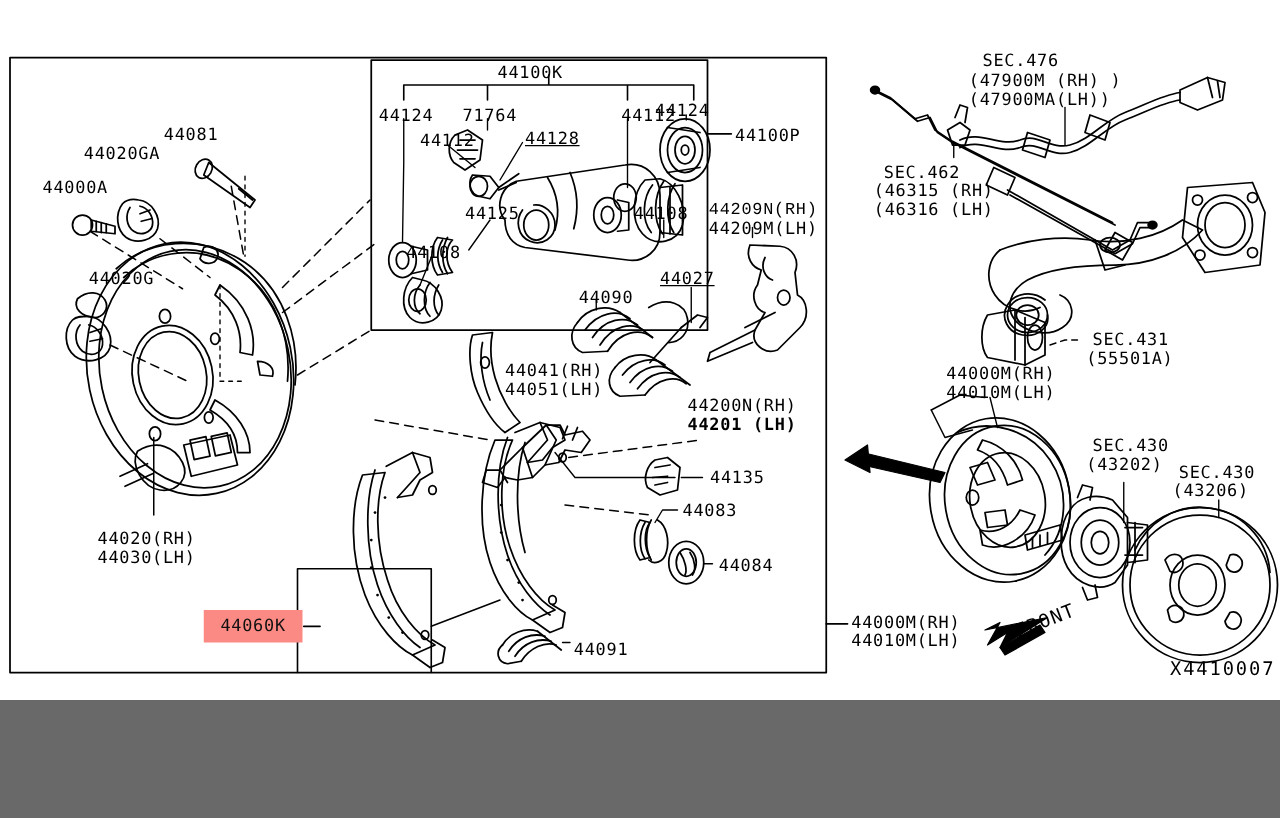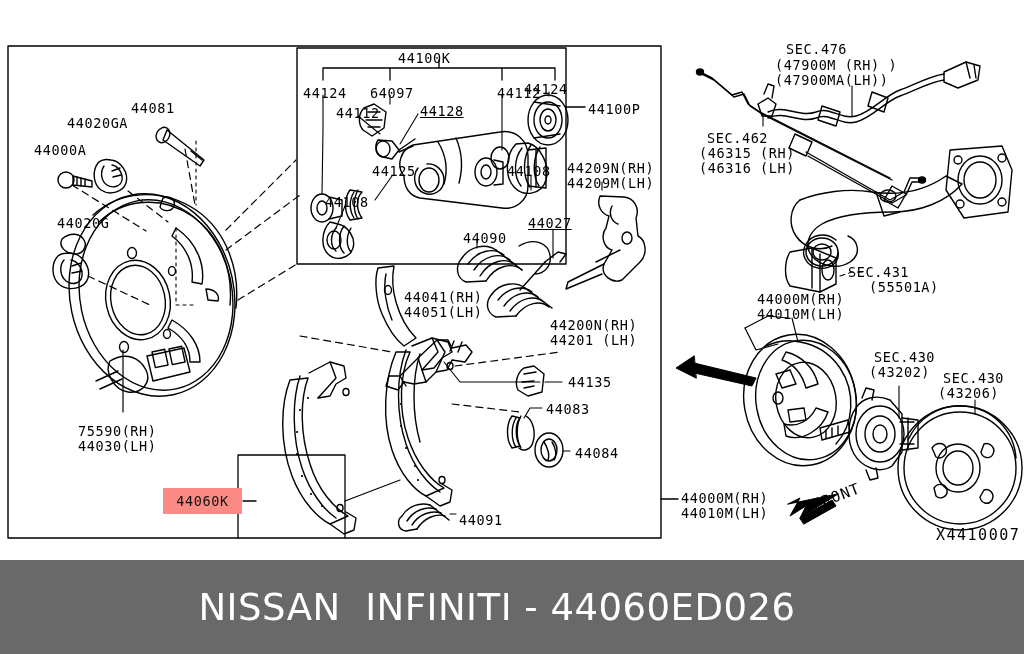--- a/index.html
+++ b/index.html
@@ -466,71 +466,70 @@
           <path d="M838 494 L800 518 L806 506 L790 516 L800 498 L788 504 Z"></path>
           <path d="M800 518 L832 500 L836 506 L804 524 Z"></path>
         </g>
 
       </g>
     </svg>
 
     <div class="lbl" style="left:34px;top:143px;">44000A</div>
     <div class="lbl" style="left:67px;top:116px;">44020GA</div>
     <div class="lbl" style="left:131px;top:101px;">44081</div>
-    <div class="lbl" style="left:9px;top:216px;padding-left:48px;">44020G</div>
-    <div class="lbl" style="left:78px;top:424px;">75590(RH)</div>
+    <div class="lbl" style="left:23px;top:216px;padding-left:48px;">44020G</div>
+    <div class="lbl" style="left:78px;top:424px;">44020(RH)</div>
     <div class="lbl" style="left:78px;top:439px;">44030(LH)</div>
 
     <div class="lbl" style="left:398px;top:51px;">44100K</div>
     <div class="lbl" style="left:303px;top:86px;">44124</div>
-    <div class="lbl" style="left:370px;top:86px;">64097</div>
+    <div class="lbl" style="left:370px;top:86px;">71764</div>
     <div class="lbl" style="left:497px;top:86px;">44112</div>
     <div class="lbl" style="left:524px;top:82px;">44124</div>
     <div class="lbl" style="left:336px;top:106px;">44112</div>
     <div class="lbl" style="left:420px;top:104px;text-decoration:underline;">44128</div>
     <div class="lbl" style="left:588px;top:102px;">44100P</div>
     <div class="lbl" style="left:372px;top:164px;">44125</div>
     <div class="lbl" style="left:507px;top:164px;">44108</div>
     <div class="lbl" style="left:325px;top:195px;">44108</div>
 
-    <div class="lbl" style="left:567px;top:161px;">44209N(RH)</div>
+    <div class="lbl" style="left:567px;top:161px;font-family:Liberation Mono, monospace;">44209N(RH)</div>
     <div class="lbl" style="left:567px;top:176px;">44209M(LH)</div>
     <div class="lbl" style="left:528px;top:216px;text-decoration:underline;">44027</div>
     <div class="lbl" style="left:463px;top:231px;">44090</div>
     <div class="lbl" style="left:404px;top:290px;">44041(RH)</div>
     <div class="lbl" style="left:404px;top:305px;">44051(LH)</div>
     <div class="lbl" style="left:550px;top:318px;">44200N(RH)</div>
-    <div class="lbl" style="left:550px;top:333px;">44201 (LH)</div>
+    <div class="lbl" style="left:550px;top:333px;font-weight:bold;">44201 (LH)</div>
     <div class="lbl" style="left:568px;top:375px;">44135</div>
     <div class="lbl" style="left:546px;top:402px;">44083</div>
     <div class="lbl" style="left:575px;top:446px;">44084</div>
     <div class="lbl" style="left:459px;top:513px;">44091</div>
 
     <div class="hl" style="left:163px;top:488px;width:79px;height:26px;">44060K</div>
 
     <div class="lbl" style="left:786px;top:42px;">SEC.476</div>
     <div class="lbl" style="left:775px;top:58px;">(47900M (RH) )</div>
     <div class="lbl" style="left:775px;top:73px;">(47900MA(LH))</div>
     <div class="lbl" style="left:707px;top:131px;">SEC.462</div>
     <div class="lbl" style="left:699px;top:146px;">(46315 (RH)</div>
     <div class="lbl" style="left:699px;top:161px;">(46316 (LH)</div>
-    <div class="lbl" style="left:848px;top:265px;text-align:right;">SEC.431</div>
+    <div class="lbl" style="left:874px;top:265px;text-align:right;">SEC.431</div>
     <div class="lbl" style="left:869px;top:280px;">(55501A)</div>
     <div class="lbl" style="left:757px;top:292px;">44000M(RH)</div>
     <div class="lbl" style="left:757px;top:307px;">44010M(LH)</div>
     <div class="lbl" style="left:874px;top:350px;">SEC.430</div>
     <div class="lbl" style="left:869px;top:365px;">(43202)</div>
     <div class="lbl" style="left:943px;top:371px;">SEC.430</div>
     <div class="lbl" style="left:938px;top:386px;">(43206)</div>
     <div class="lbl" style="left:681px;top:491px;">44000M(RH)</div>
     <div class="lbl" style="left:681px;top:506px;">44010M(LH)</div>
 
     <div class="frontlbl" style="left:816px;top:496px;">FRONT</div>
     <div class="dwgcode" style="left:936px;top:526px;">X4410007</div>
 
   </div>
 
   <div id="footer">
-    <span class="ftxt">NISSAN  INFINITI - 44060ED026</span>
     <span class="sep"></span>
   </div>
 
 </div>
 
 </body></html>

